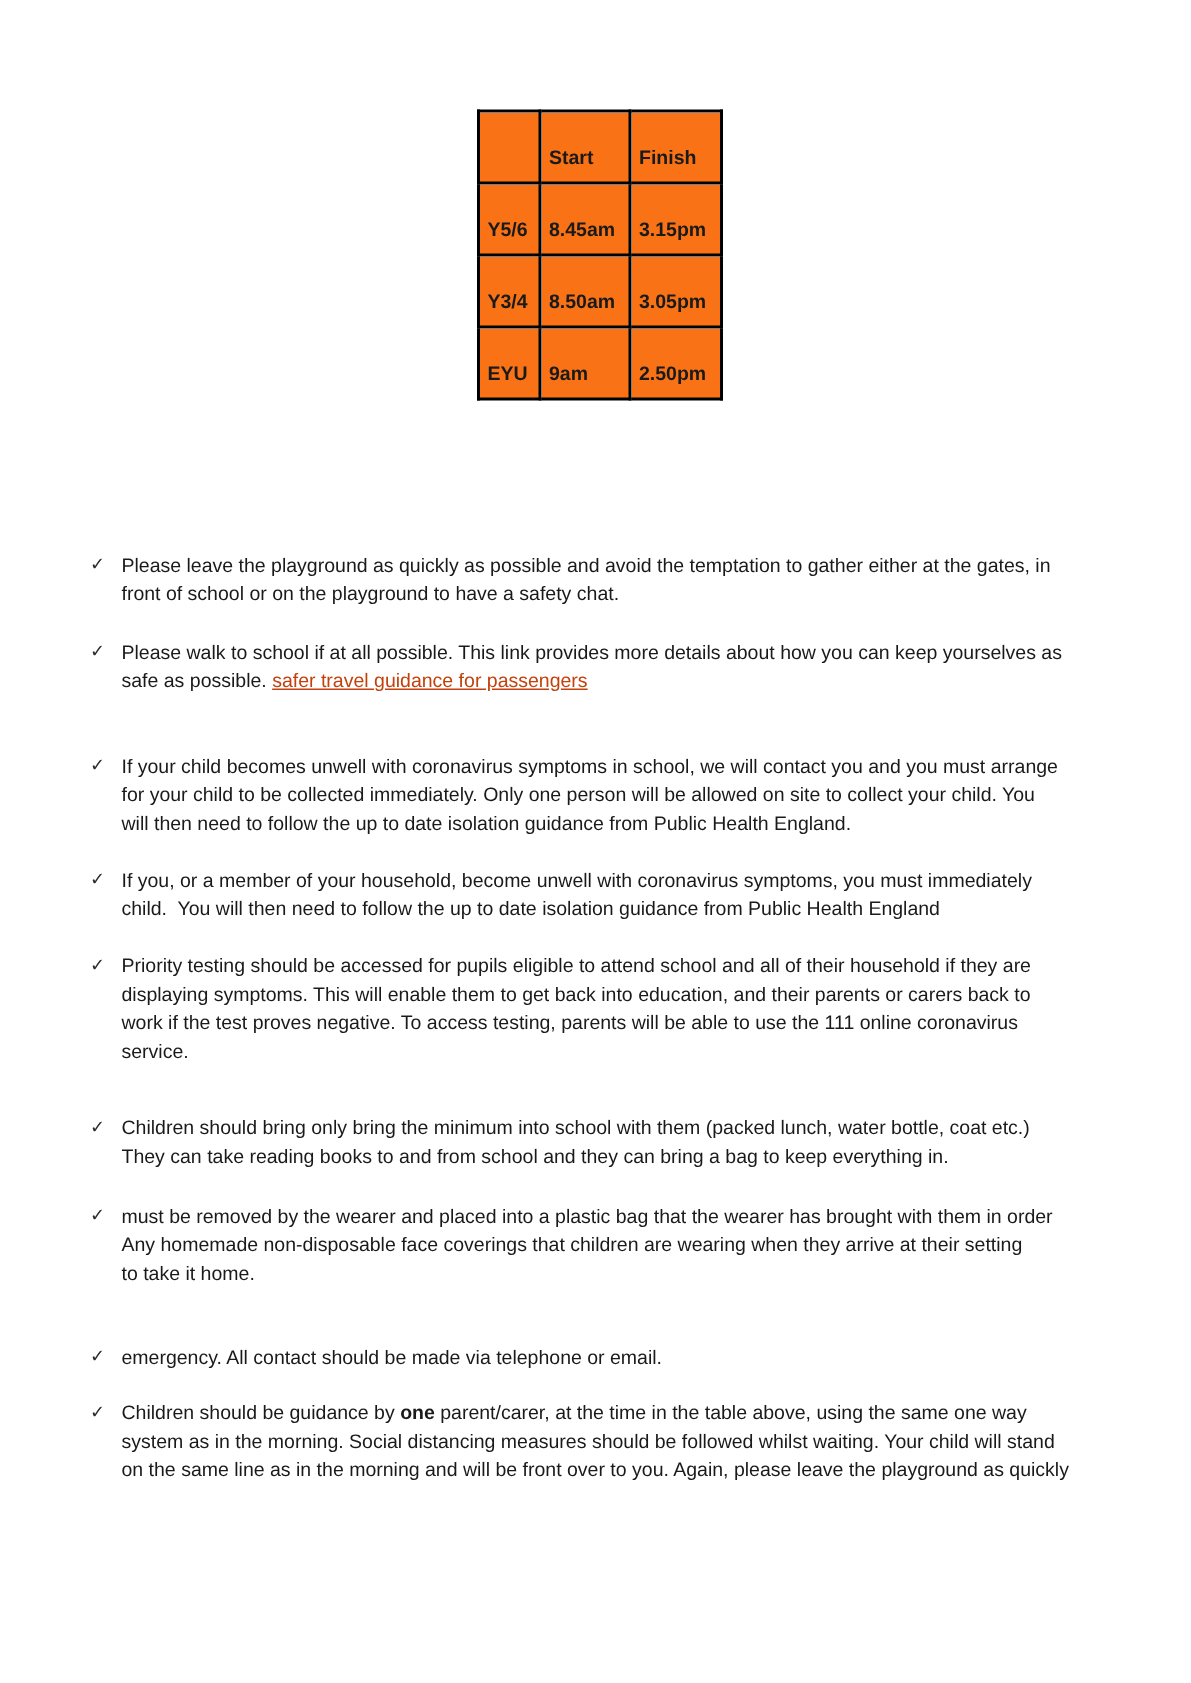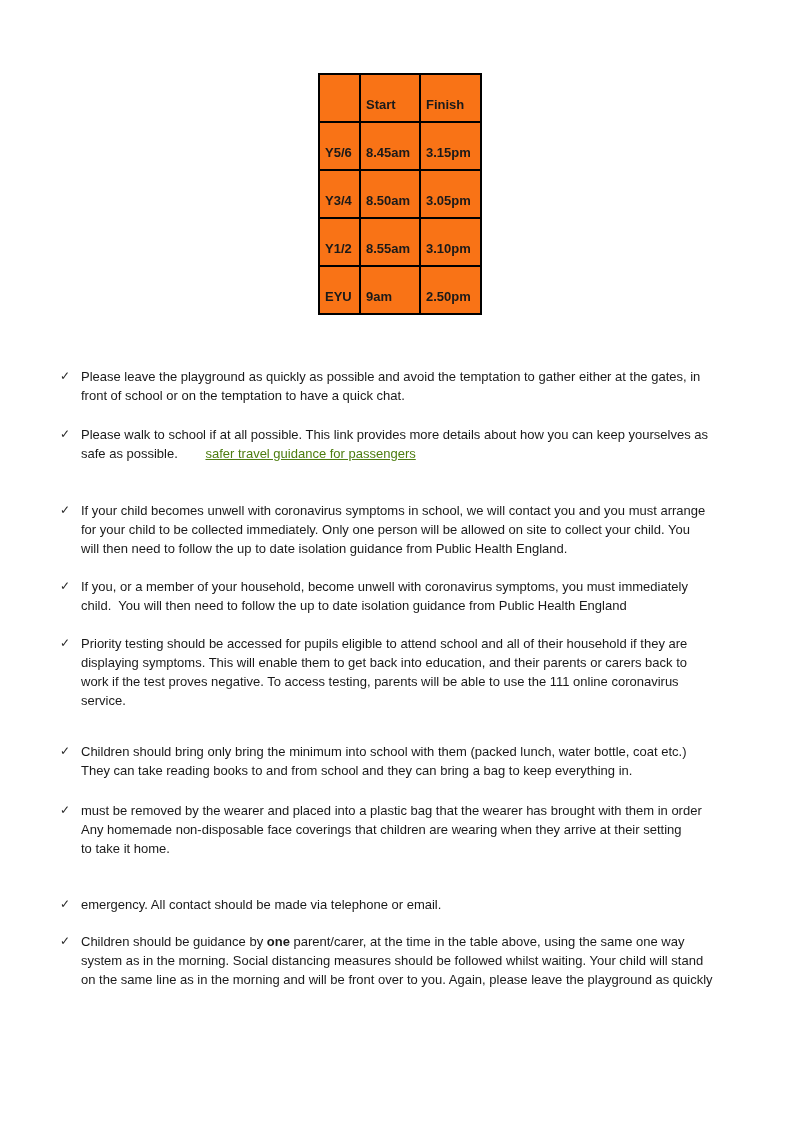--- a/index.html
+++ b/index.html
@@ -50,24 +50,23 @@
   .line { white-space: pre; }
   .mt-20 { margin-top: 20px; }
   .mt-38 { margin-top: 38px; }
   .mt-19 { margin-top: 19px; }
   .mt-32 { margin-top: 32px; }
   .mt-21 { margin-top: 21px; }
   .mt-37 { margin-top: 37px; }
   .mt-18 { margin-top: 18px; }
   .bold { font-weight: bold; margin-top: 16px; }
   a.doclink {
-    color: #4d7c0f;
+    color: #c2410c;
     text-decoration: underline;
     cursor: pointer;
-    margin-left: 24px;
   }
 </style>
 </head>
 <body>
 
 <table class="timetable">
   <colgroup>
     <col style="width:41px">
     <col style="width:60px">
     <col style="width:61px">
@@ -82,39 +81,34 @@
     <td>Y5/6</td>
     <td>8.45am</td>
     <td>3.15pm</td>
   </tr>
   <tr>
     <td>Y3/4</td>
     <td>8.50am</td>
     <td>3.05pm</td>
   </tr>
   <tr>
-    <td>Y1/2</td>
-    <td>8.55am</td>
-    <td>3.10pm</td>
-  </tr>
-  <tr>
     <td>EYU</td>
     <td>9am</td>
     <td>2.50pm</td>
   </tr>
 </tbody>
   </table>
 
 <div class="bullets">
 
   <div class="bullet">
     <span class="marker">✓</span>
     <div class="content">
       <div class="line">Please leave the playground as quickly as possible and avoid the temptation to gather either at the gates, in</div>
-      <div class="line">front of school or on the temptation to have a quick chat.</div>
+      <div class="line">front of school or on the playground to have a safety chat.</div>
     </div>
   </div>
 
   <div class="bullet mt-20">
     <span class="marker">✓</span>
     <div class="content">
       <div class="line">Please walk to school if at all possible. This link provides more details about how you can keep yourselves as</div>
       <div class="line"><span>safe as possible. </span><a class="doclink" href="#">safer travel guidance for passengers</a></div>
     </div>
   </div>

